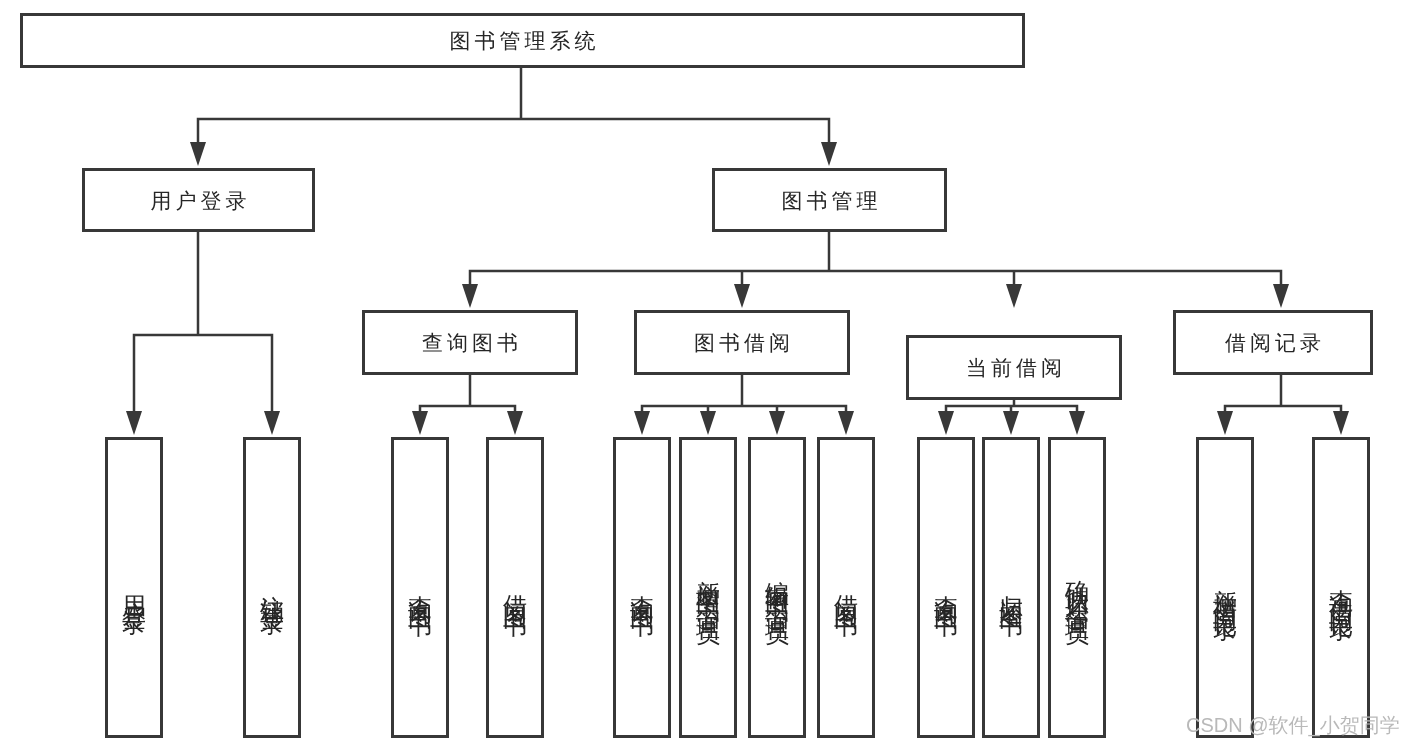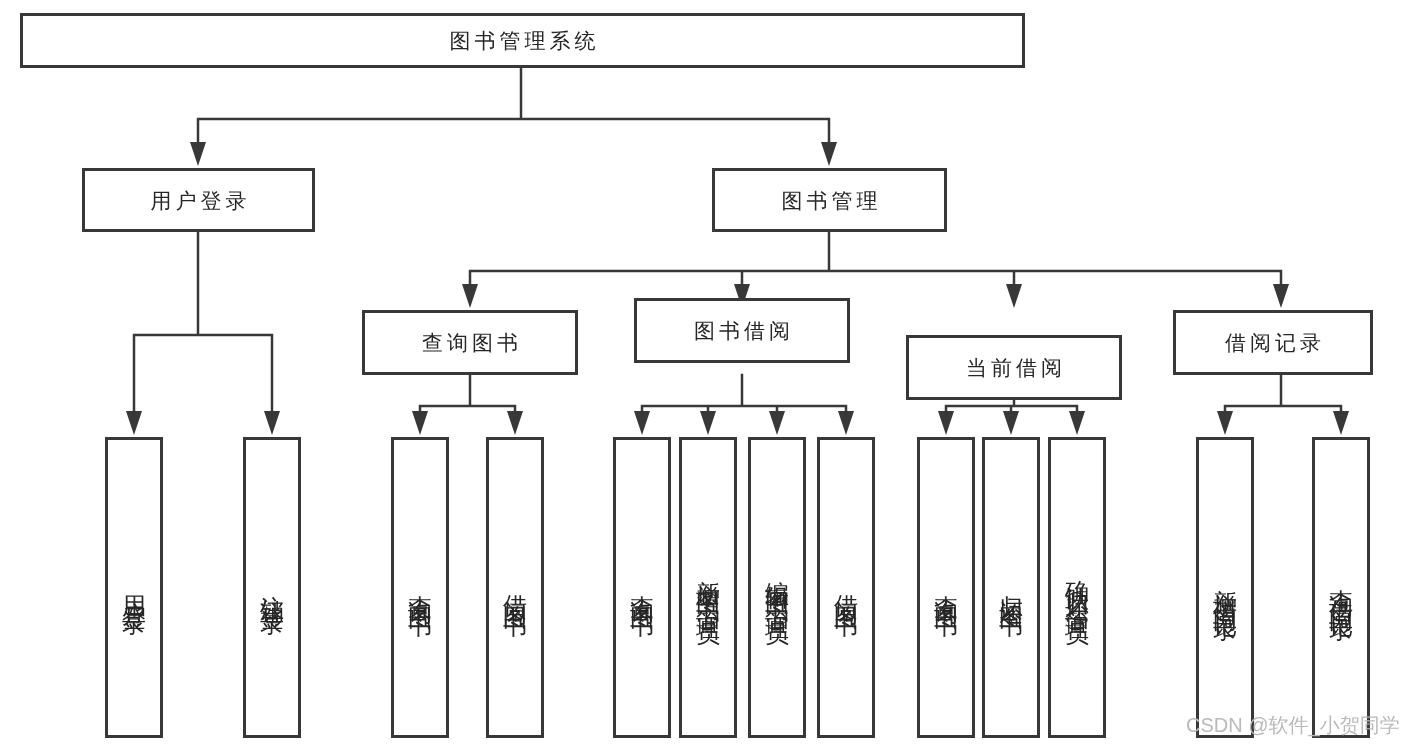--- a/index.html
+++ b/index.html
@@ -111,21 +111,21 @@
   <div class="node h" style="left:82px; top:168px; width:233px; height:64px;">
     <span>用户登录</span>
   </div>
   <div class="node h" style="left:712px; top:168px; width:235px; height:64px;">
     <span>图书管理</span>
   </div>
 
   <div class="node h" style="left:362px; top:310px; width:216px; height:65px;">
     <span>查询图书</span>
   </div>
-  <div class="node h" style="left:634px; top:298px; width:216px; height:65px;">
+  <div class="node h" style="left:634px; top:310px; width:216px; height:65px;">
     <span>图书借阅</span>
   </div>
   <div class="node h" style="left:906px; top:310px; width:216px; height:65px;margin-top:25px;">
     <span>当前借阅</span>
   </div>
   <div class="node h" style="left:1173px; top:310px; width:200px; height:65px;">
     <span>借阅记录</span>
   </div>
 
   <div class="node v" style="left:105px; top:437px; width:58px; height:301px;">

